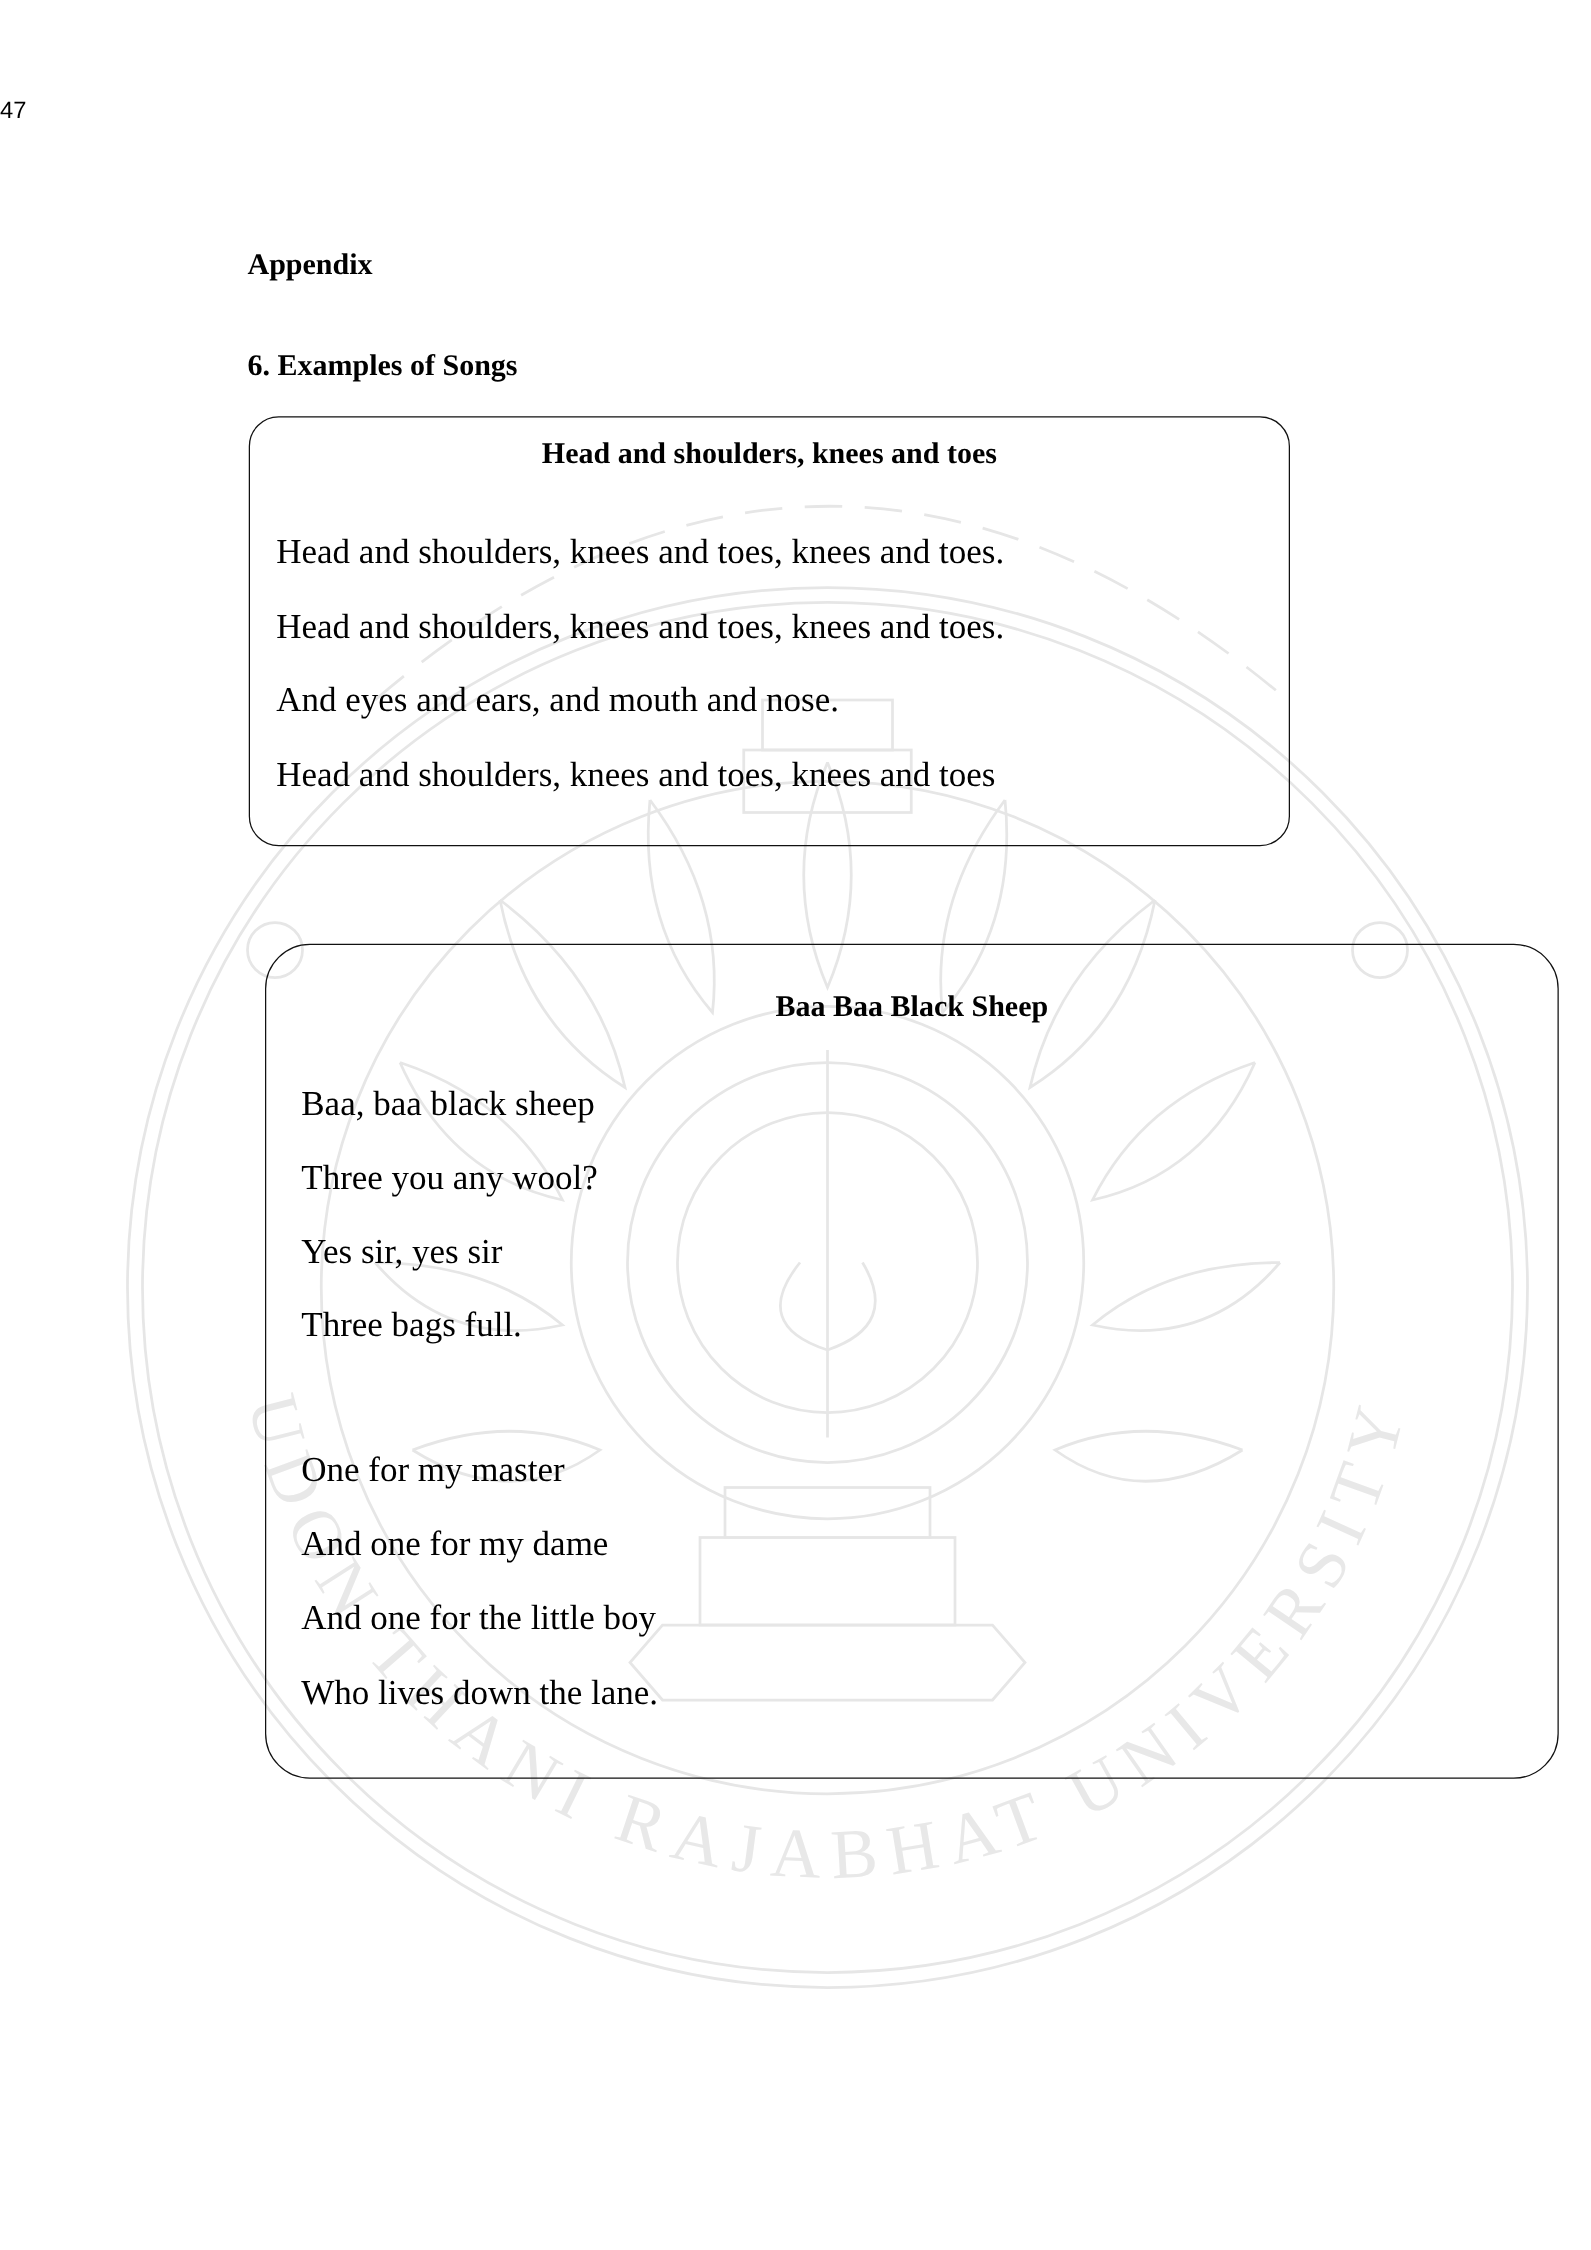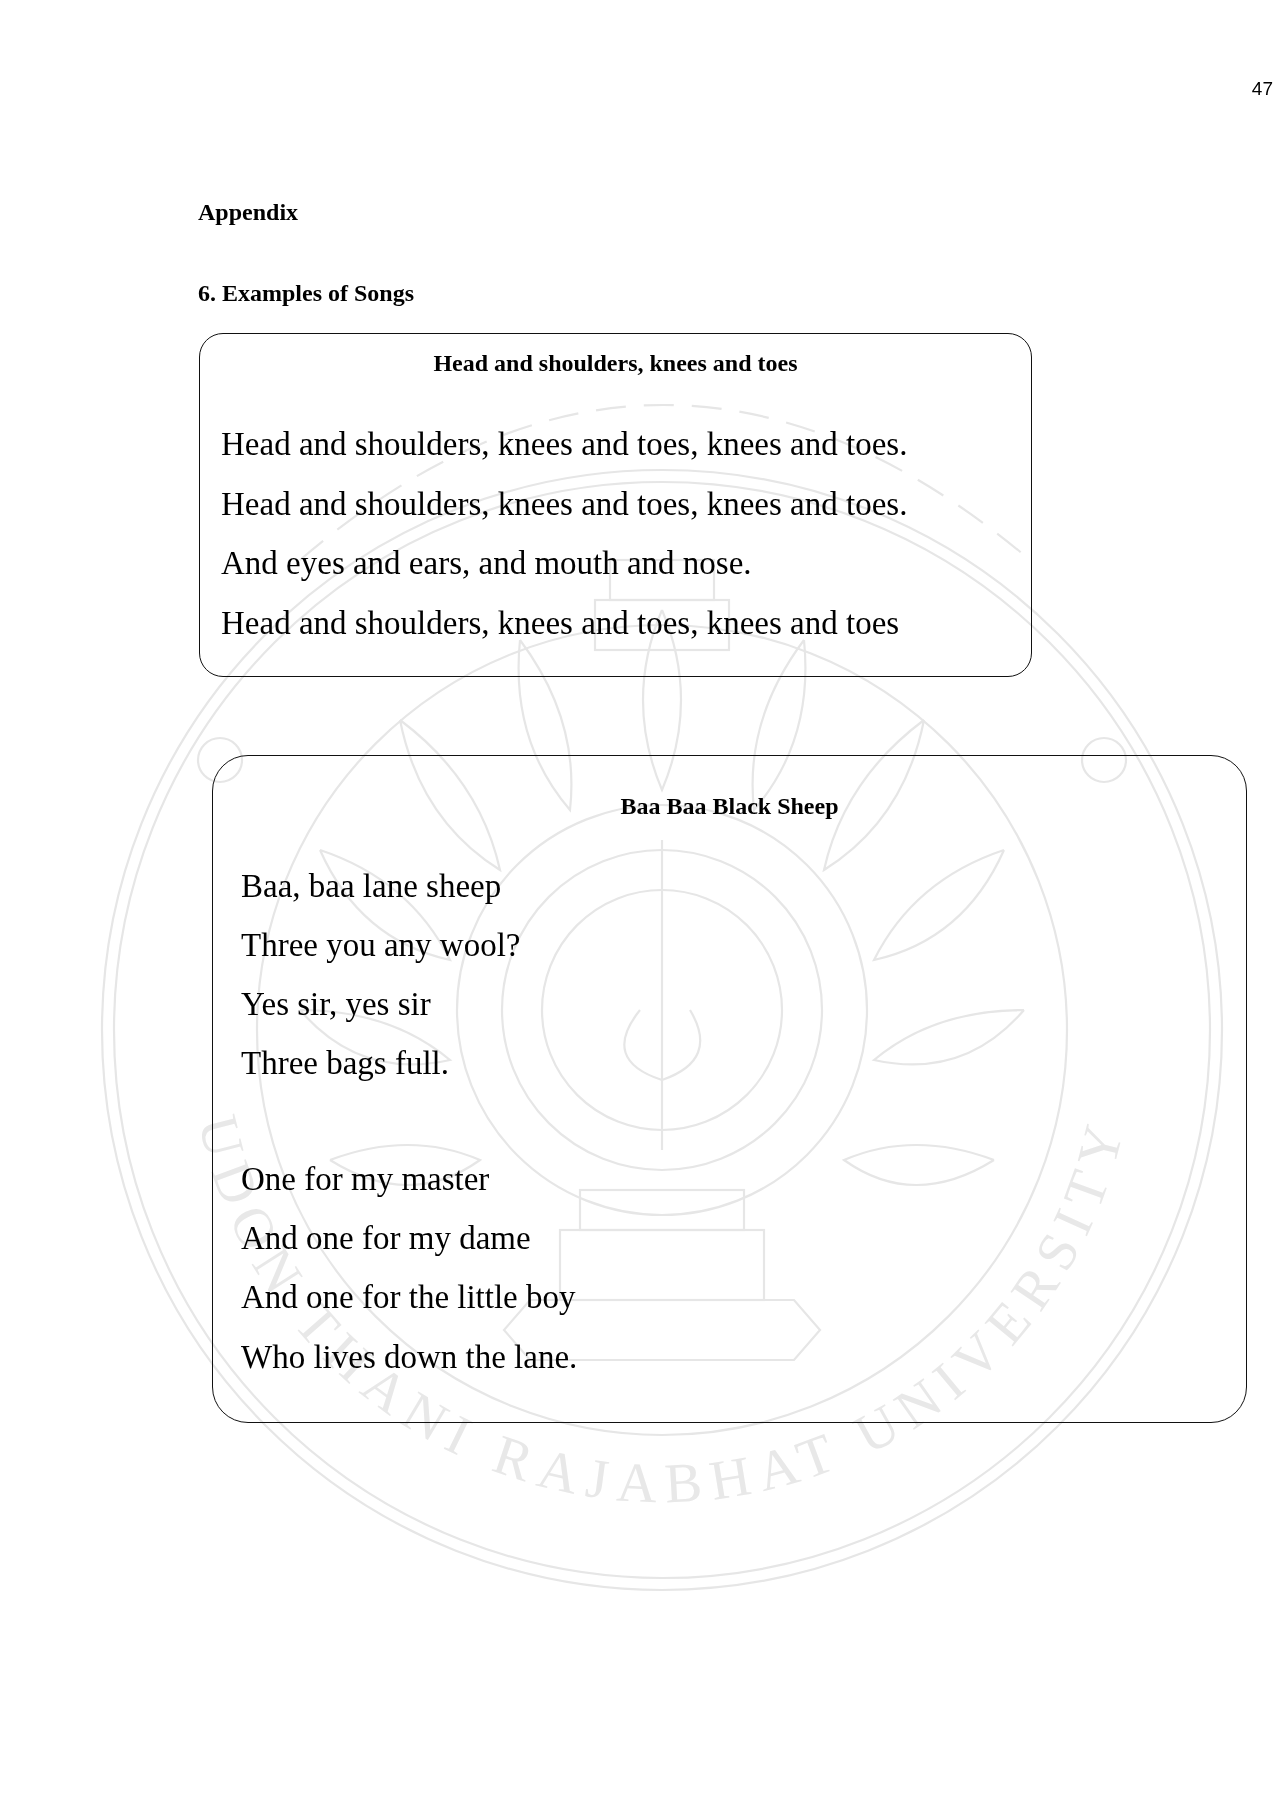--- a/index.html
+++ b/index.html
@@ -21,21 +21,21 @@
       top: 0;
       width: 1273px;
       height: 1800px;
       pointer-events: none;
     }
     .page-number {
       position: absolute;
       left: 0;
       width: 1273px;
       top: 78px;
-      text-align: right;
+      text-align: left;
       font-family: "Liberation Sans", "DejaVu Sans", sans-serif;
       font-size: 19px;
     }
     .heading {
       position: absolute;
       left: 182px;
       font-weight: bold;
       font-size: 24px;
       margin: 16px;
     }
@@ -69,21 +69,21 @@
       right: 0;
       text-align: center;
       font-weight: bold;
       font-size: 24px;
       margin: 0;
     }
     .box1 .song-title { top: 16px; }
     .box2 .song-title { top: 37px; }
     .song-line {
       position: absolute;
-      font-size: 33px;
+      font-size: 28px;
       white-space: nowrap;
       margin: 0;
     }
     .box1 .song-line { left: 21px; }
     .box2 .song-line { left: 28px; }
   </style>
 </head>
 <body>
 
 <svg class="watermark" viewBox="0 0 1273 1800" xmlns="http://www.w3.org/2000/svg">
@@ -142,21 +142,21 @@
 <div class="song-box box1">
   <div class="song-title">Head and shoulders, knees and toes</div>
   <div class="song-line" style="top:92px">Head and shoulders, knees and toes, knees and toes.</div>
   <div class="song-line" style="top:152px">Head and shoulders, knees and toes, knees and toes.</div>
   <div class="song-line" style="top:211px">And eyes and ears, and mouth and nose.</div>
   <div class="song-line" style="top:271px">Head and shoulders, knees and toes, knees and toes</div>
 </div>
 
 <div class="song-box box2">
   <div class="song-title">Baa Baa Black Sheep</div>
-  <div class="song-line" style="top:112px">Baa, baa lane sheep</div>
+  <div class="song-line" style="top:112px">Baa, baa black sheep</div>
   <div class="song-line" style="top:171px">Three you any wool?</div>
   <div class="song-line" style="top:230px">Yes sir, yes sir</div>
   <div class="song-line" style="top:289px">Three bags full.</div>
   <div class="song-line" style="top:405px">One for my master</div>
   <div class="song-line" style="top:464px">And one for my dame</div>
   <div class="song-line" style="top:523px">And one for the little boy</div>
   <div class="song-line" style="top:583px">Who lives down the lane.</div>
 </div>
 
 </body></html>

